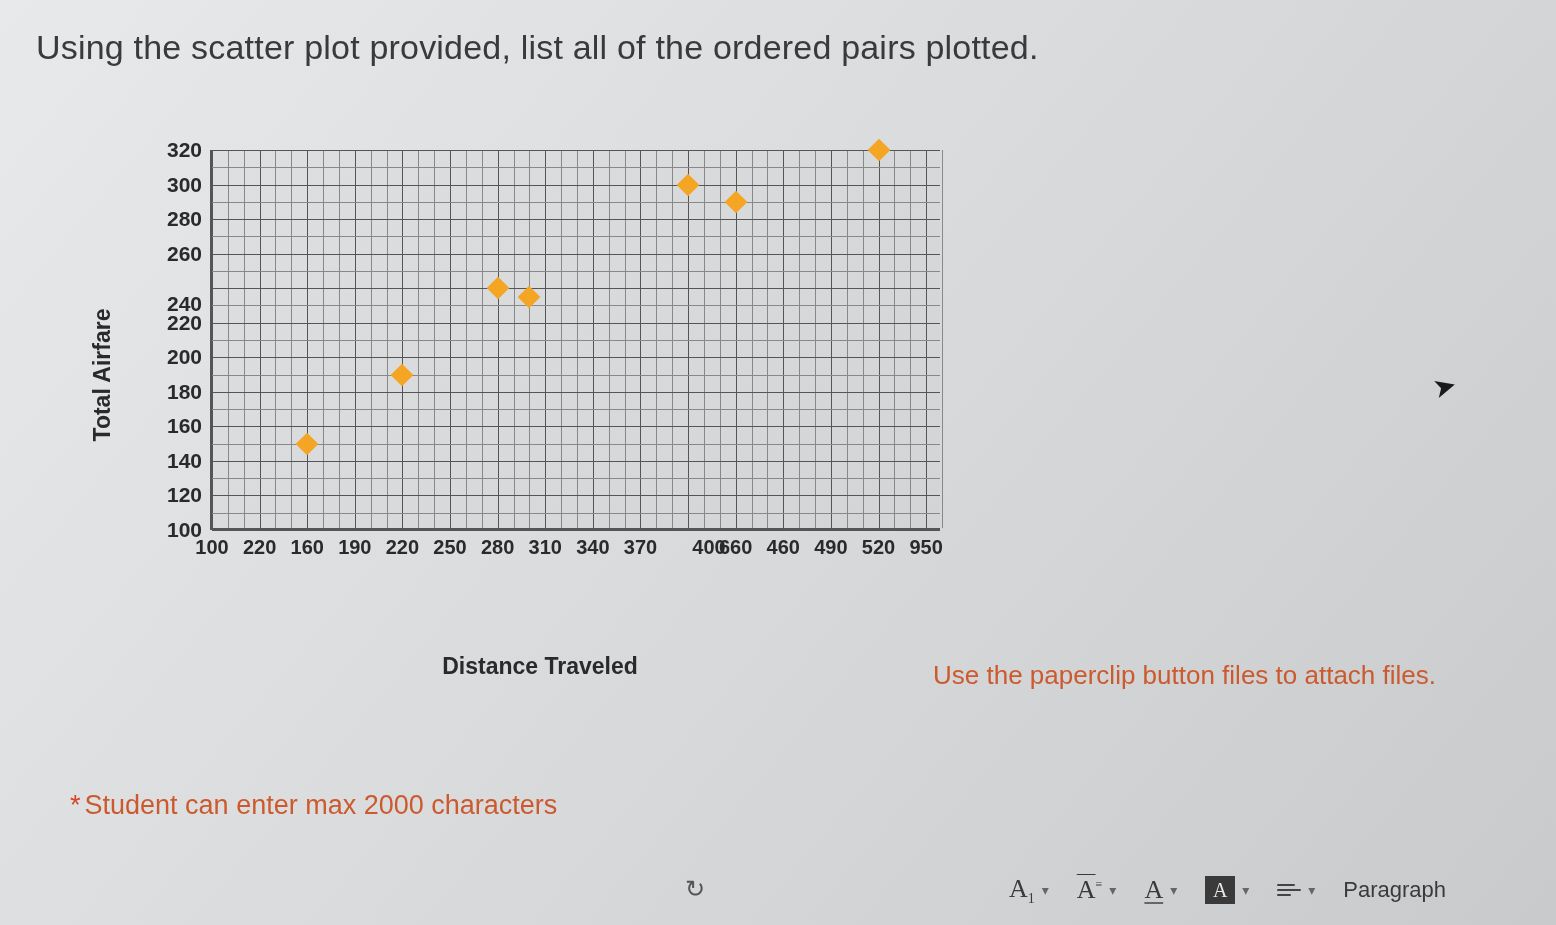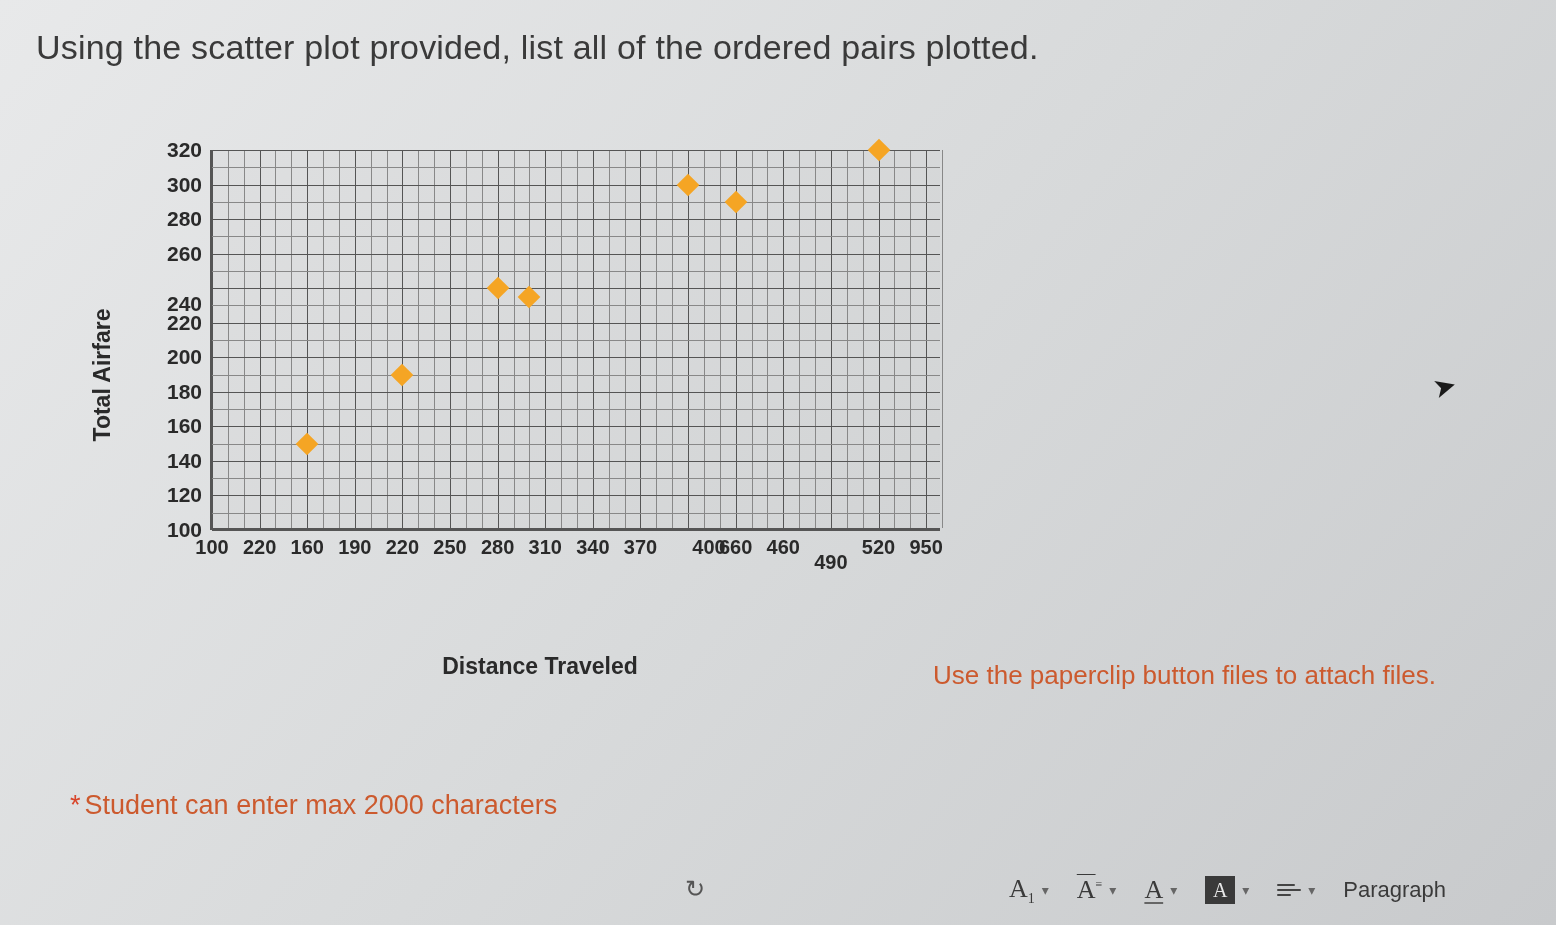--- a/index.html
+++ b/index.html
@@ -267,21 +267,21 @@
       <div class="xtick" style="left: 142.826px;">190</div>
       <div class="xtick" style="left: 190.435px;">220</div>
       <div class="xtick" style="left: 238.043px;">250</div>
       <div class="xtick" style="left: 285.652px;">280</div>
       <div class="xtick" style="left: 333.261px;">310</div>
       <div class="xtick" style="left: 380.87px;">340</div>
       <div class="xtick" style="left: 428.478px;">370</div>
       <div class="xtick" style="left: 497px;">400</div>
       <div class="xtick" style="left: 523.696px;">660</div>
       <div class="xtick" style="left: 571.304px;">460</div>
-      <div class="xtick" style="left: 618.913px; margin-top: 15px;">490</div>
+      <div class="xtick" style="left: 618.913px;">490</div>
       <div class="xtick" style="left: 666.522px;">520</div>
       <div class="xtick" style="left: 714.13px;">950</div>
       <div class="point" style="left: 95.2174px; top: 293.636px;"></div>
       <div class="point" style="left: 190.435px; top: 224.545px;"></div>
       <div class="point" style="left: 285.652px; top: 138.182px;"></div>
       <div class="point" style="left: 317.391px; top: 146.818px;"></div>
       <div class="point" style="left: 476.087px; top: 34.5455px;"></div>
       <div class="point" style="left: 523.696px; top: 51.8182px;"></div>
       <div class="point" style="left: 666.522px; top: 0px;"></div>
     </div>

